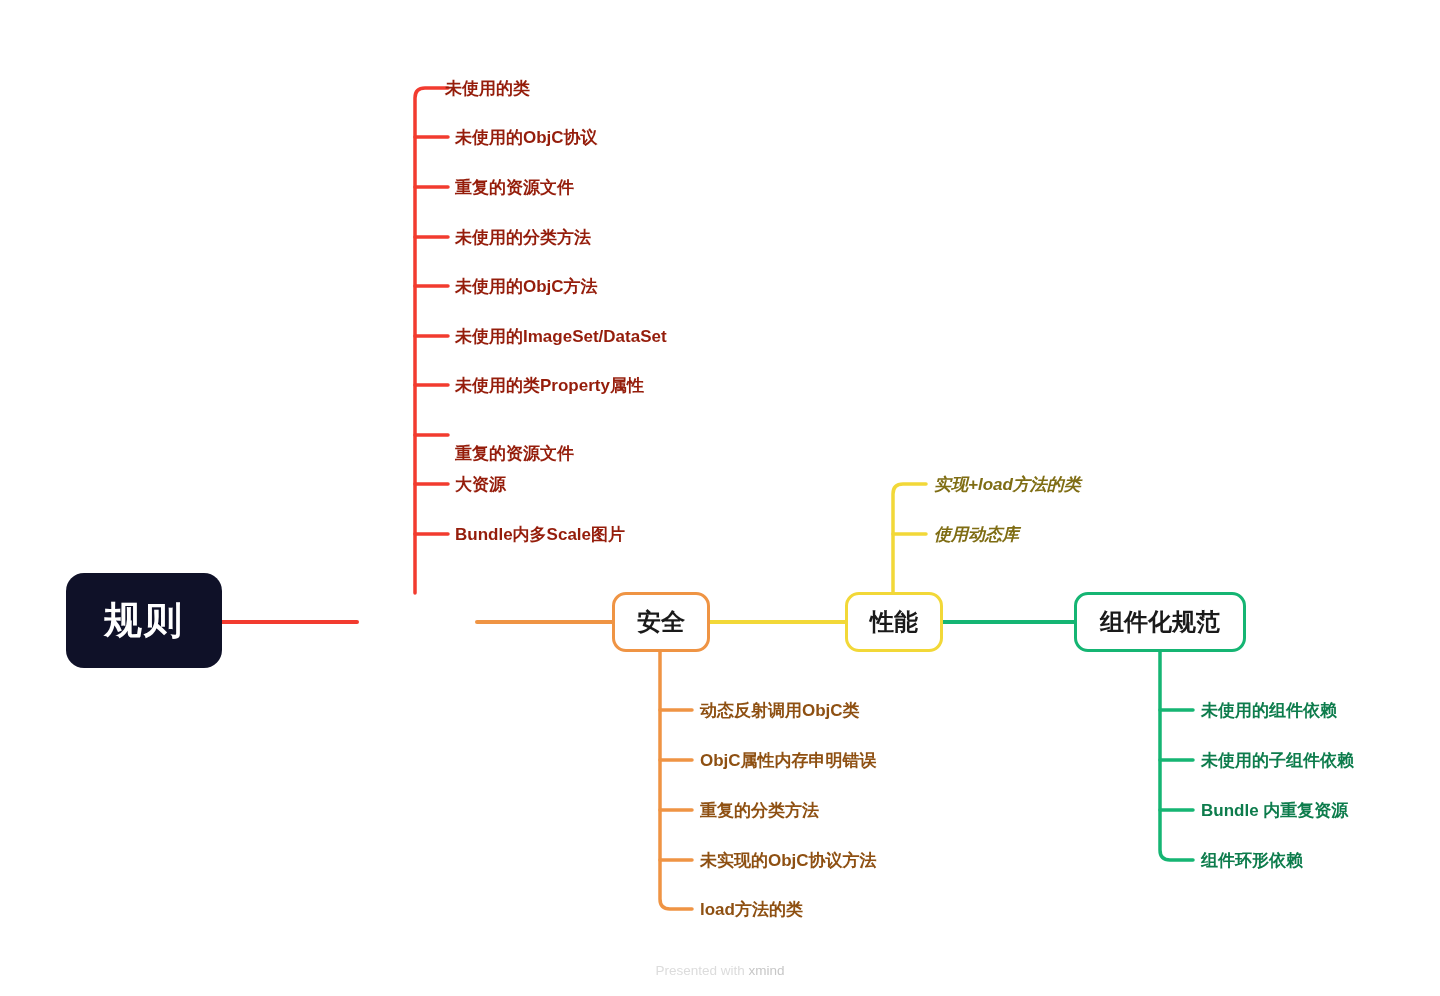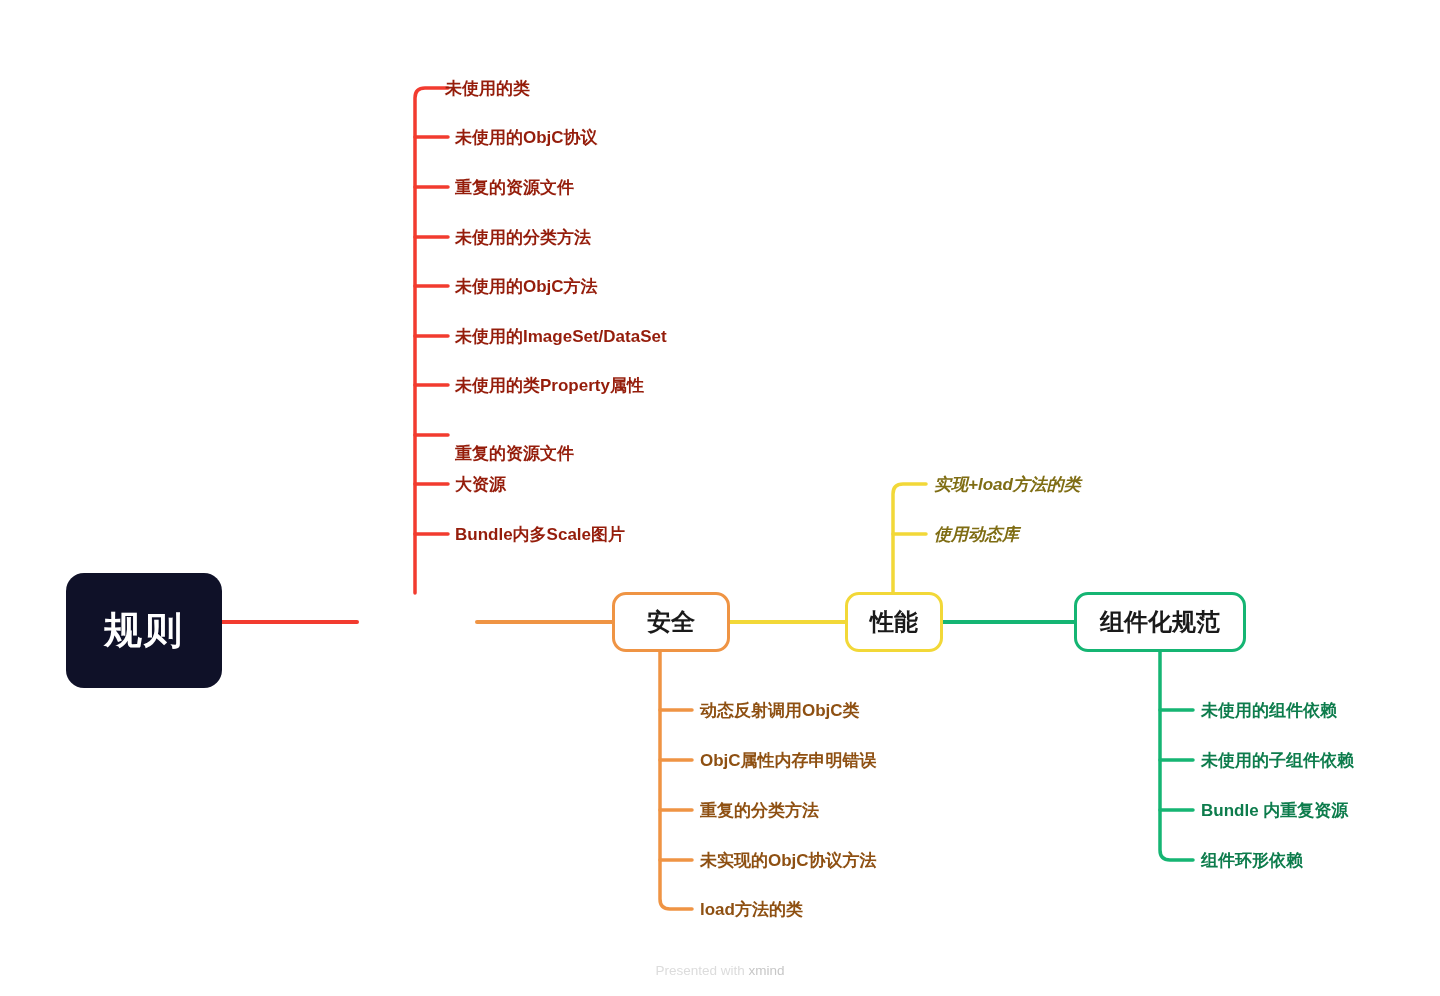--- a/index.html
+++ b/index.html
@@ -33,21 +33,21 @@
   .stroke-yellow { stroke: var(--yellow); }
   .stroke-green  { stroke: var(--green);  }
   .w4   { stroke-width: 4px;   }
   .w35  { stroke-width: 3.5px; }
 
   .root-node {
     position: absolute;
     left: 66px;
     top: 573px;
     width: 156px;
-    height: 115px;
+    height: 95px;
     background: var(--rootBg);
     border-radius: 18px;
     display: flex;
     align-items: center;
     justify-content: center;
   }
   .root-node span {
     color: var(--rootText);
     font-size: 38px;
     font-weight: bold;
@@ -138,21 +138,21 @@
     <path class="stroke-green w35" d="M 1160 651 V 850 Q 1160 860 1170 860 H 1193"></path>
     <path class="stroke-green w35" d="M 1160 710 H 1193"></path>
     <path class="stroke-green w35" d="M 1160 760 H 1193"></path>
     <path class="stroke-green w35" d="M 1160 810 H 1193"></path>
   </svg>
 
   <div class="root-node">
     <span>规则</span>
   </div>
 
-  <div class="topic b-orange" style="left:612px;width:118px;">
+  <div class="topic b-orange" style="left:612px;width:98px;">
     <span>安全</span>
   </div>
   <div class="topic b-yellow" style="left:845px;width:98px;">
     <span>性能</span>
   </div>
   <div class="topic b-green" style="left:1074px;width:172px;">
     <span>组件化规范</span>
   </div>
 
   <div class="child t-red" style="left:445px;top:88px;">未使用的类</div>

